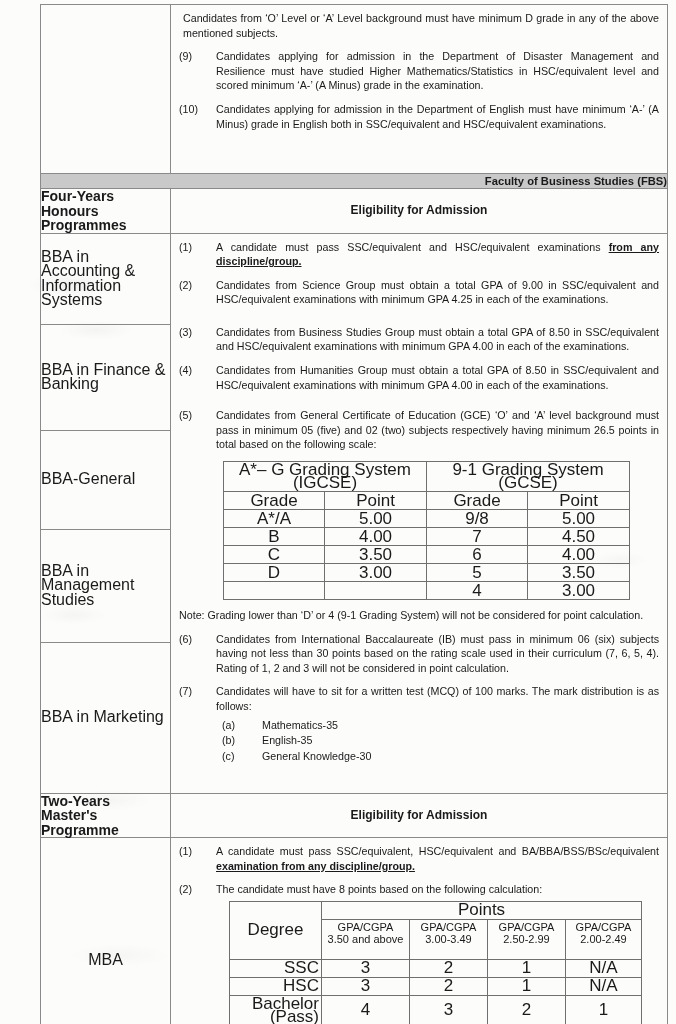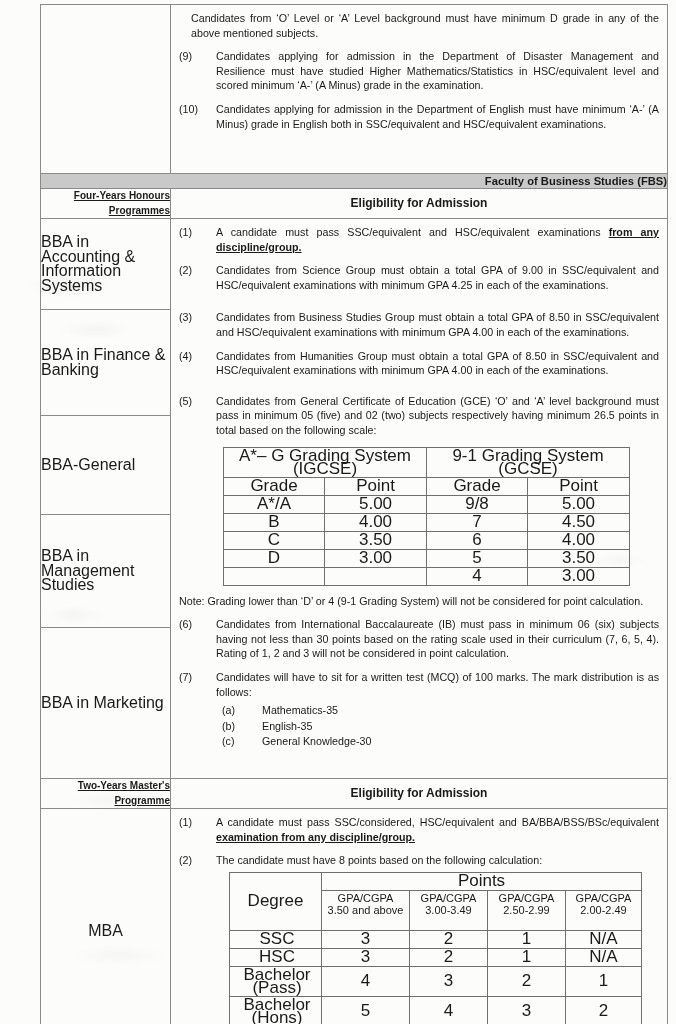--- a/index.html
+++ b/index.html
@@ -72,21 +72,21 @@
     position: relative;
     padding-left: 37px;
   }
   p.para:last-child { margin-bottom: 2px; }
   p.para > .num {
     position: absolute;
     left: 0;
     top: 0;
   }
   p.noindent {
-    margin: 0 0 9px 12px;
+    margin: 0 0 9px 4px;
     font-size: 10.7px;
     line-height: 14.6px;
     text-align: justify;
     padding-left: 0;
   }
   .ul-bold {
     font-weight: bold;
     text-decoration: underline;
   }
   .note {
@@ -102,27 +102,26 @@
     text-align: right;
     font-weight: bold;
     font-size: 11.2px;
     padding: 3px 0 4px 0;
     line-height: 14px;
     border: 1px solid #8a8a8a;
   }
 
   
   .head-left {
-    text-align: right;
+    text-align: left;
     font-weight: bold;
-    font-size: 10px;
+    font-size: 14px;
     line-height: 14.5px;
     padding: 6px 4px;
     vertical-align: middle !important;
-    text-decoration: underline;
   }
   .head-right {
     text-align: center;
     font-weight: bold;
     font-size: 12px;
     line-height: 15px;
     padding: 6px 4px;
     vertical-align: middle !important;
   }
 
@@ -158,21 +157,21 @@
   table.grading col.g3 { width: 101px; }
   table.grading col.g4 { width: 102px; }
 
   table.points { width: 412px; margin-left: 50px; margin-top: 3px; margin-bottom: 3px; }
   table.points col.p1 { width: 92px; }
   table.points col.p2 { width: 88px; }
   table.points col.p3 { width: 78px; }
   table.points col.p4 { width: 78px; }
   table.points col.p5 { width: 76px; }
   table.points td.deg {
-    text-align: center;
+    text-align: right;
     padding-left: 5px;
   }
   table.points td.two-line {
     line-height: 12.6px;
     font-size: 11px;
     padding: 1px 1px 13px 1px;
   }
 
   
   ul.sublist {
@@ -358,21 +357,21 @@
         <td class="head-left">Two-Years Master's Programme</td>
         <td class="head-right">Eligibility for Admission</td>
       </tr>
 
       <tr>
         <td class="prog center">MBA</td>
         <td>
           <div class="body-cell">
             <p class="para">
               <span class="num">(1)</span>
-              <span>A candidate must pass SSC/considered, HSC/equivalent and BA/BBA/BSS/BSc/equivalent </span><span class="ul-bold">examination from any discipline/group.</span>
+              <span>A candidate must pass SSC/equivalent, HSC/equivalent and BA/BBA/BSS/BSc/equivalent </span><span class="ul-bold">examination from any discipline/group.</span>
             </p>
 
             <p class="para" style="text-align:left;margin-bottom:4px">
               <span class="num">(2)</span>
               <span>The candidate must have 8 points based on the following calculation:</span>
             </p>
 
             <table class="inner points">
               <colgroup>
                   <col class="p1">

